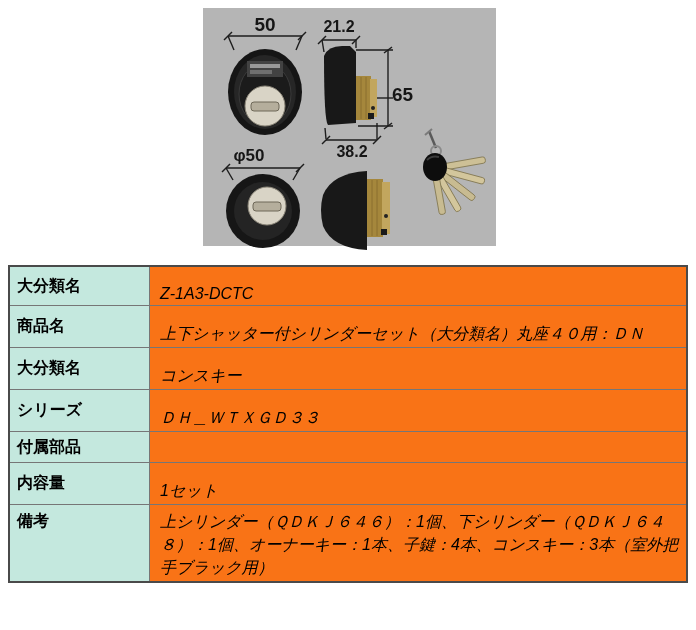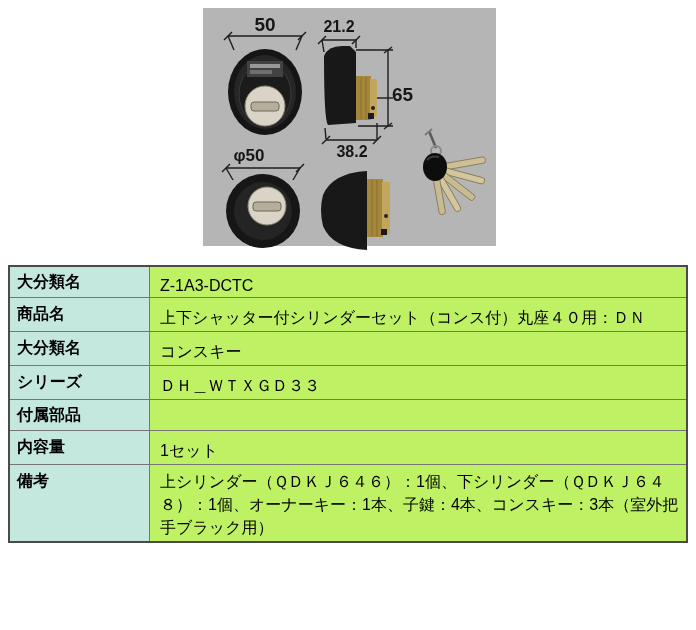--- a/index.html
+++ b/index.html
@@ -19,21 +19,21 @@
     table-layout:fixed;
   }
   table.spec th, table.spec td {
     border:1px solid #767676; font-size:16px; color:#000;
     vertical-align:middle; overflow:hidden;
   }
   table.spec th {
     width:128px; background:#c4e8de; text-align:left; font-weight:bold;
     padding:2px 4px 2px 7px;
   }
-  table.spec td { padding:10px 6px 2px 10px; background:#bef264; }
+  table.spec td { padding:18px 6px 2px 10px; background:#f97316;font-style:italic; }
   tr.row-regular { height:31px; }
   tr.row-remark { height:73px;margin-left:8px; }
   tr.row-remark th { vertical-align:top; padding-top:6px; }
   tr.row-remark td { vertical-align:top; padding-top:5px; line-height:23px; }
 </style>
 </head>
 <body>
 
 <div class="diagram-wrap">
 <svg width="696" height="258" viewBox="0 0 696 258">
@@ -158,21 +158,21 @@
 </div>
 
 <table class="spec">
   <tbody>
     <tr class="row-regular">
       <th>大分類名</th>
       <td>Z-1A3-DCTC</td>
     </tr>
     <tr class="row-regular">
       <th>商品名</th>
-      <td>上下シャッター付シリンダーセット（コンス付）丸座４０用：ＤＮ</td>
+      <td>上下シャッター付シリンダーセット（大分類名）丸座４０用：ＤＮ</td>
     </tr>
     <tr class="row-regular">
       <th>大分類名</th>
       <td>コンスキー</td>
     </tr>
     <tr class="row-regular">
       <th>シリーズ</th>
       <td>ＤＨ＿ＷＴＸＧＤ３３</td>
     </tr>
     <tr class="row-regular">

